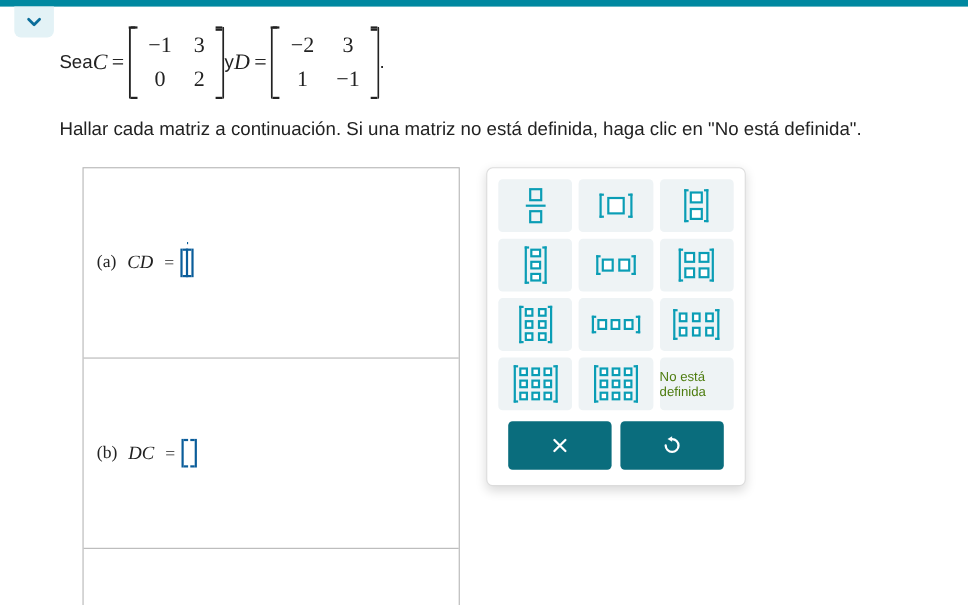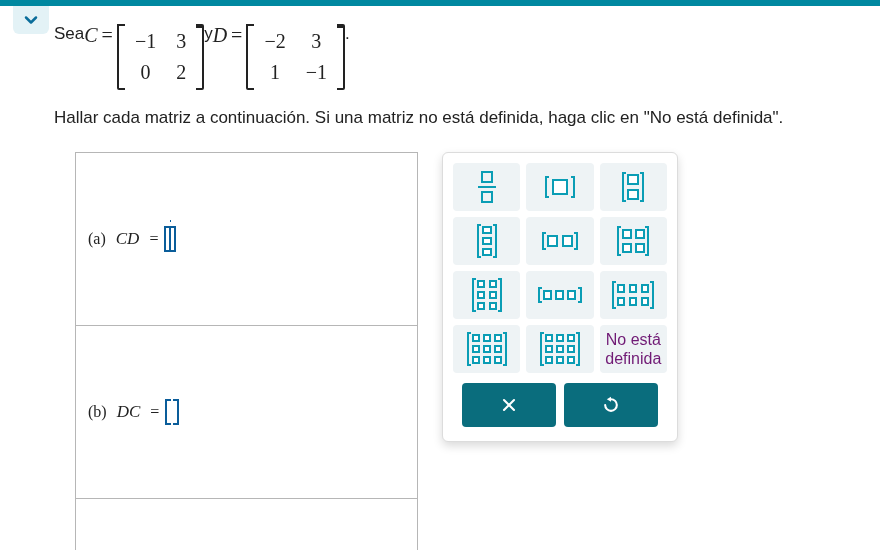--- a/index.html
+++ b/index.html
@@ -33,21 +33,21 @@
   .problem-statement {
     position: absolute;
     top: 24px;
     left: 54px;
     right: 20px;
     font-size: 17px;
     color: #222;
   }
   .mrow {
     display: inline-flex;
-    align-items: flex-start;
+    align-items: center;
     vertical-align: middle;
   }
   .mrow .mtxt { font-family: 'Times New Roman', serif; font-style: italic; font-size: 20px; }
   .mrow .meq { font-family: 'Times New Roman', serif; font-size: 20px; padding: 0 4px; }
   .bracket {
     font-family: 'Times New Roman', serif;
     display:inline-block;
     border-left: 2px solid #222;
     border-right: 2px solid #222;
     border-radius: 2px;
@@ -149,21 +149,21 @@
     background:#eef3f5;
     border-radius:4px;
     display:flex;
     align-items:center;
     justify-content:center;
     cursor:pointer;
     font-size:12px;
     color:#555;
     position:relative;
   }
-  .pal-btn.text { font-size:16px; line-height:1.2; text-align:center; color:#701a75;}
+  .pal-btn.text { font-size:12px; line-height:1.2; color:#4d7c0f;}
   .pal-actions {
     margin-top: 10px;
     display:flex;
     gap: 8px;
     justify-content:center;
   }
   .pal-action-btn {
     flex: 0 0 94px;
     height: 44px;
     background:#0a6d7d;

